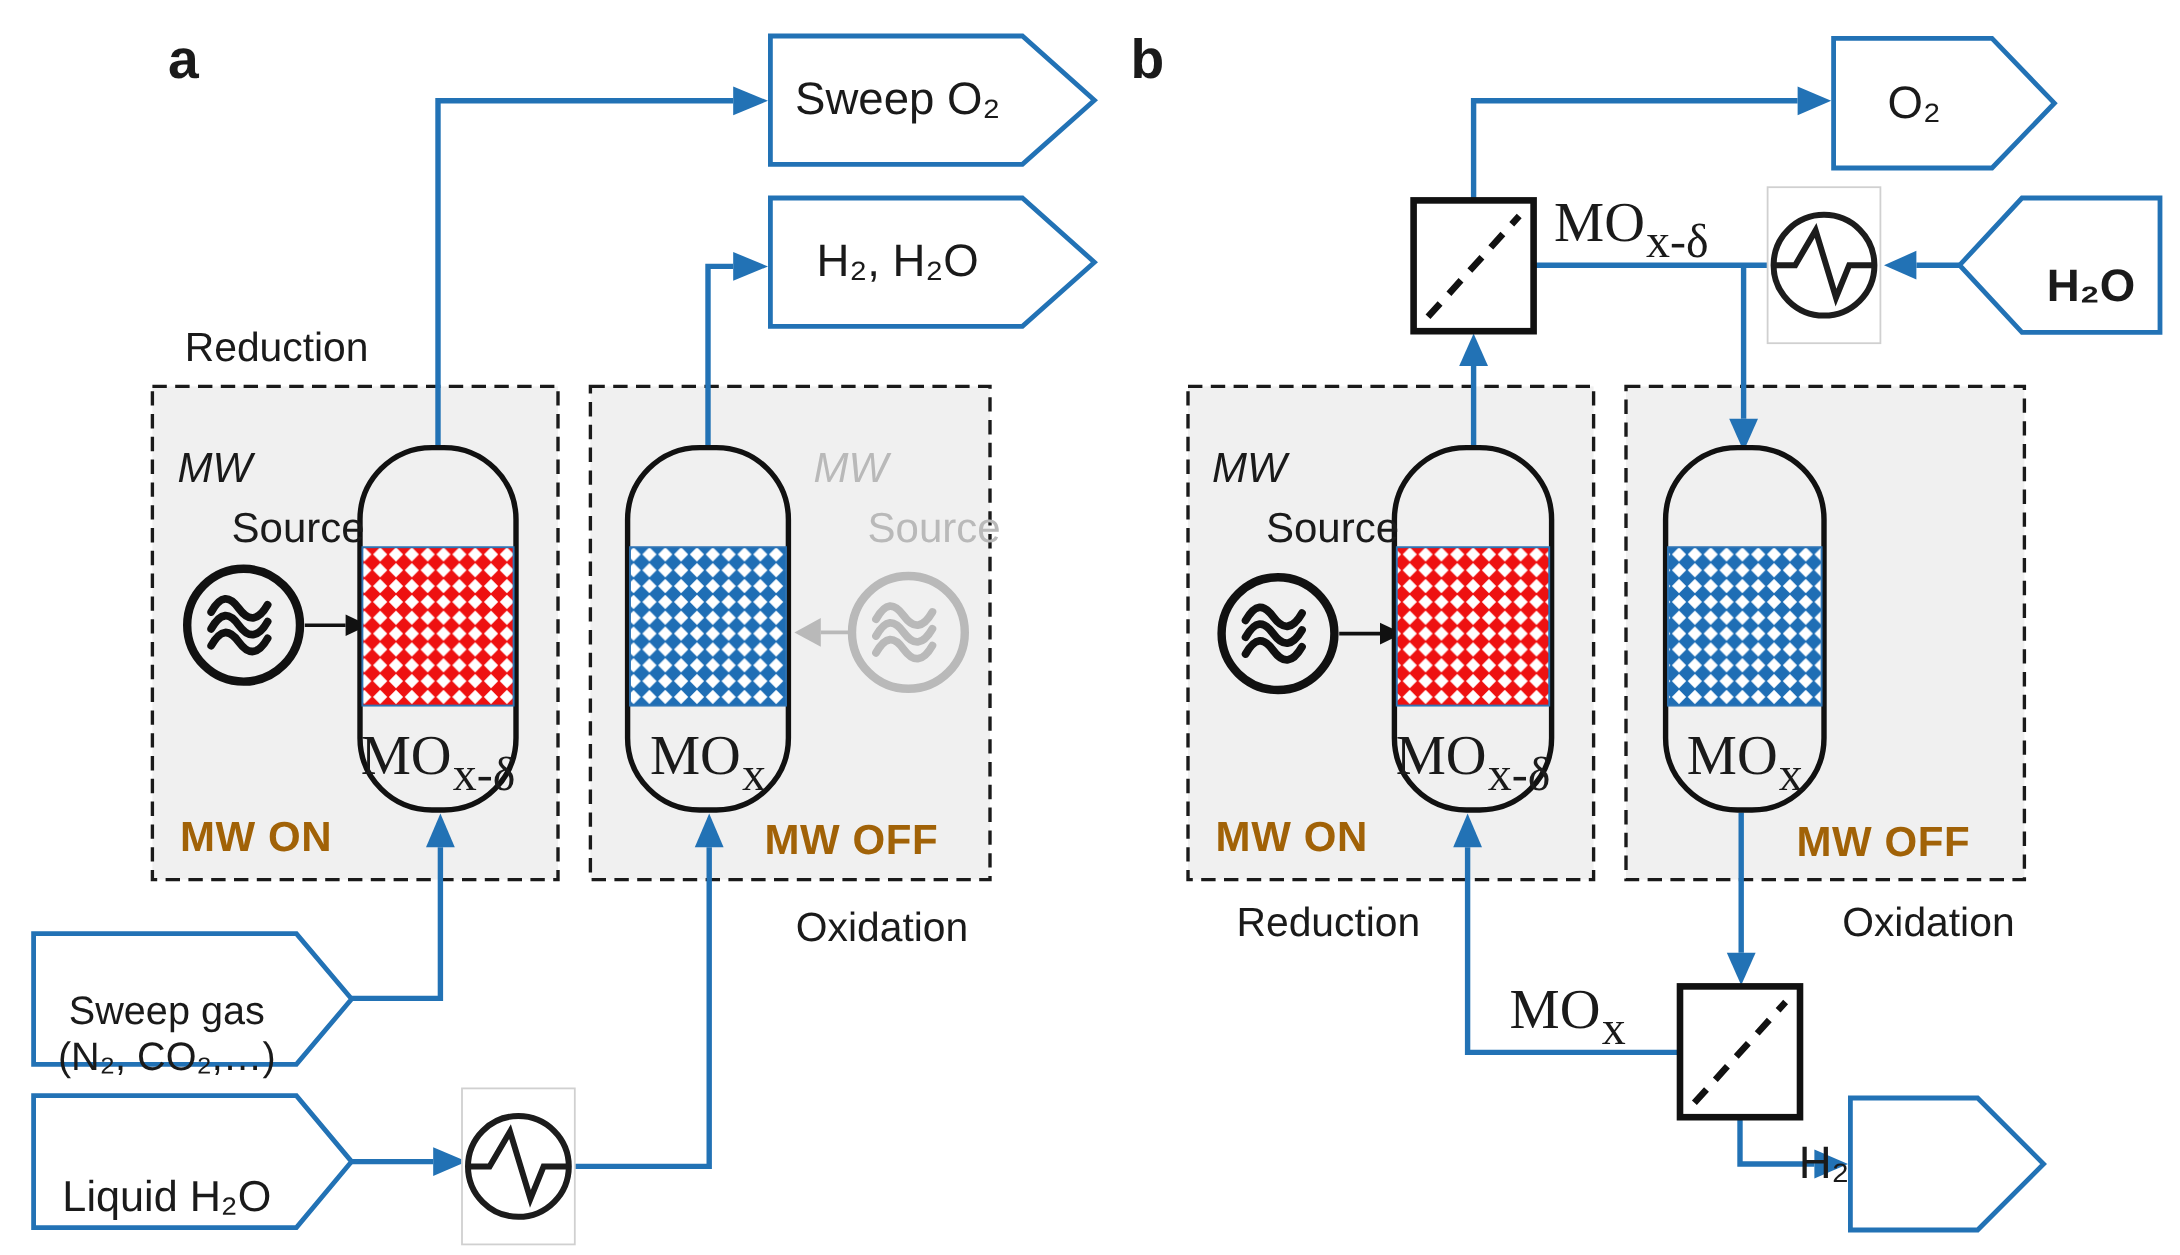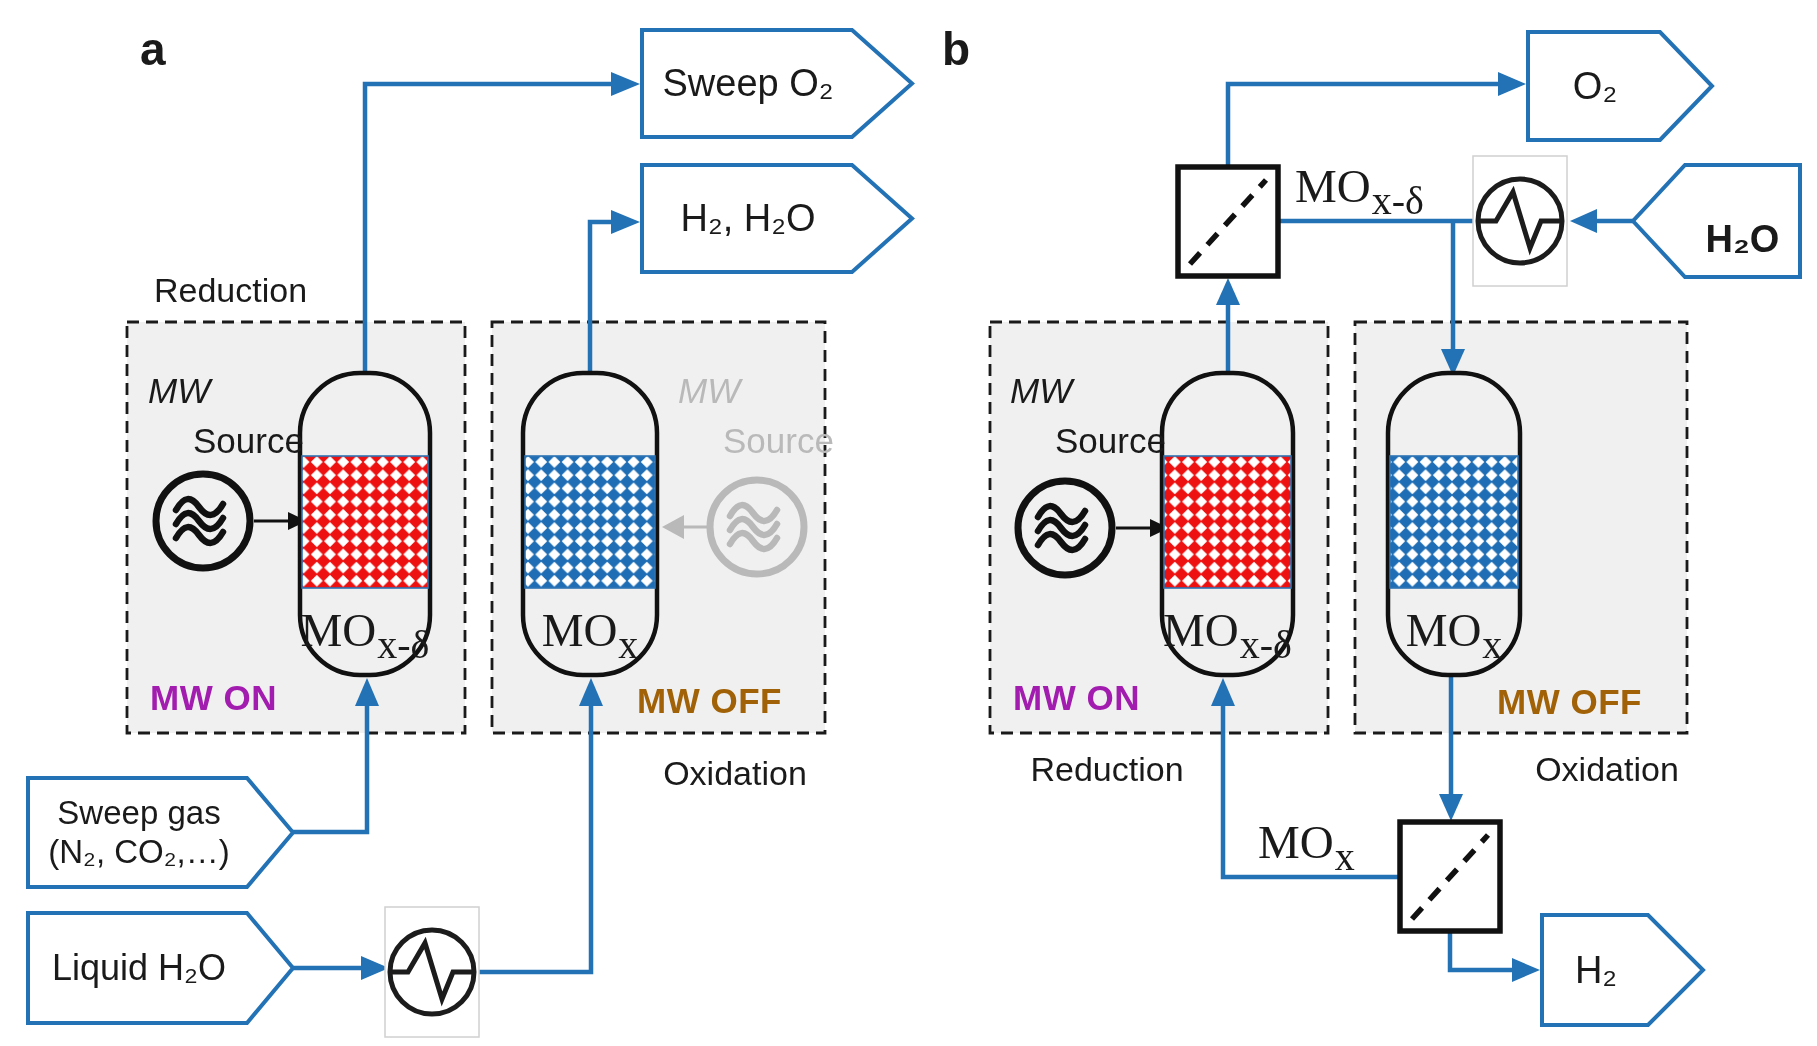--- a/index.html
+++ b/index.html
@@ -7,28 +7,28 @@
     position:relative;width:1817px;height:1046px;background:#ffffff;
     font-family:"Liberation Sans",sans-serif;color:#1a1a1a;overflow:hidden;
   }
   svg.layer{position:absolute;left:0;top:0;}
   .t{position:absolute;display:flex;align-items:center;justify-content:center;
      text-align:center;line-height:1.18;white-space:pre;}
   .tl{justify-content:flex-start;text-align:left;}
   .col{flex-direction:column;}
   .panel-label{font-size:46px;font-weight:bold;}
   .flag-text{font-size:38px;}
-  .flag-text-sm{font-size:33px;}
+  .flag-text-sm{font-size:33px;margin-top:29px;}
   .section{font-size:34px;}
   .mwblock{font-size:35px;line-height:1.42;}
   .mwblock .mw-it{font-style:italic;display:block;}
   .mwblock .mw-src{display:block;margin-left:45px;}
   .gray{color:#b9b9b9;}
   .status{font-size:35px;font-weight:bold;letter-spacing:0.5px;}
-  .on{color:#a21caf;}
+  .on{color:#a16207;}
   .off{color:#a16207;}
   .serif{font-family:"Liberation Serif",serif;}
   .mo{font-size:47px;align-items:flex-end;}
   .msub{font-size:40px;position:relative;top:0.26em;margin-left:1px;}
 </style>
 </head>
 <body>
 
 <div class="canvas">
 
@@ -208,15 +208,15 @@
   <div class="t tl status off" style="left:1497px;top:684px;width:185px;height:36px;">MW OFF</div>
 
   <div class="t section" style="left:998px;top:751px;width:218px;height:36px;">Reduction</div>
 
   <div class="t section" style="left:1513px;top:751px;width:188px;height:36px;">Oxidation</div>
 
   <div class="t tl serif mo" style="left:1258px;top:812px;width:105px;height:58px;">
     <span>MO</span><span class="msub">x</span>
   </div>
 
-  <div class="t flag-text" style="left:1542px;top:915px;width:108px;height:110px;">H₂</div>
+  <div class="t flag-text" style="left:1466px;top:915px;width:108px;height:110px;">H₂</div>
 
 </div>
 
 </body></html>

